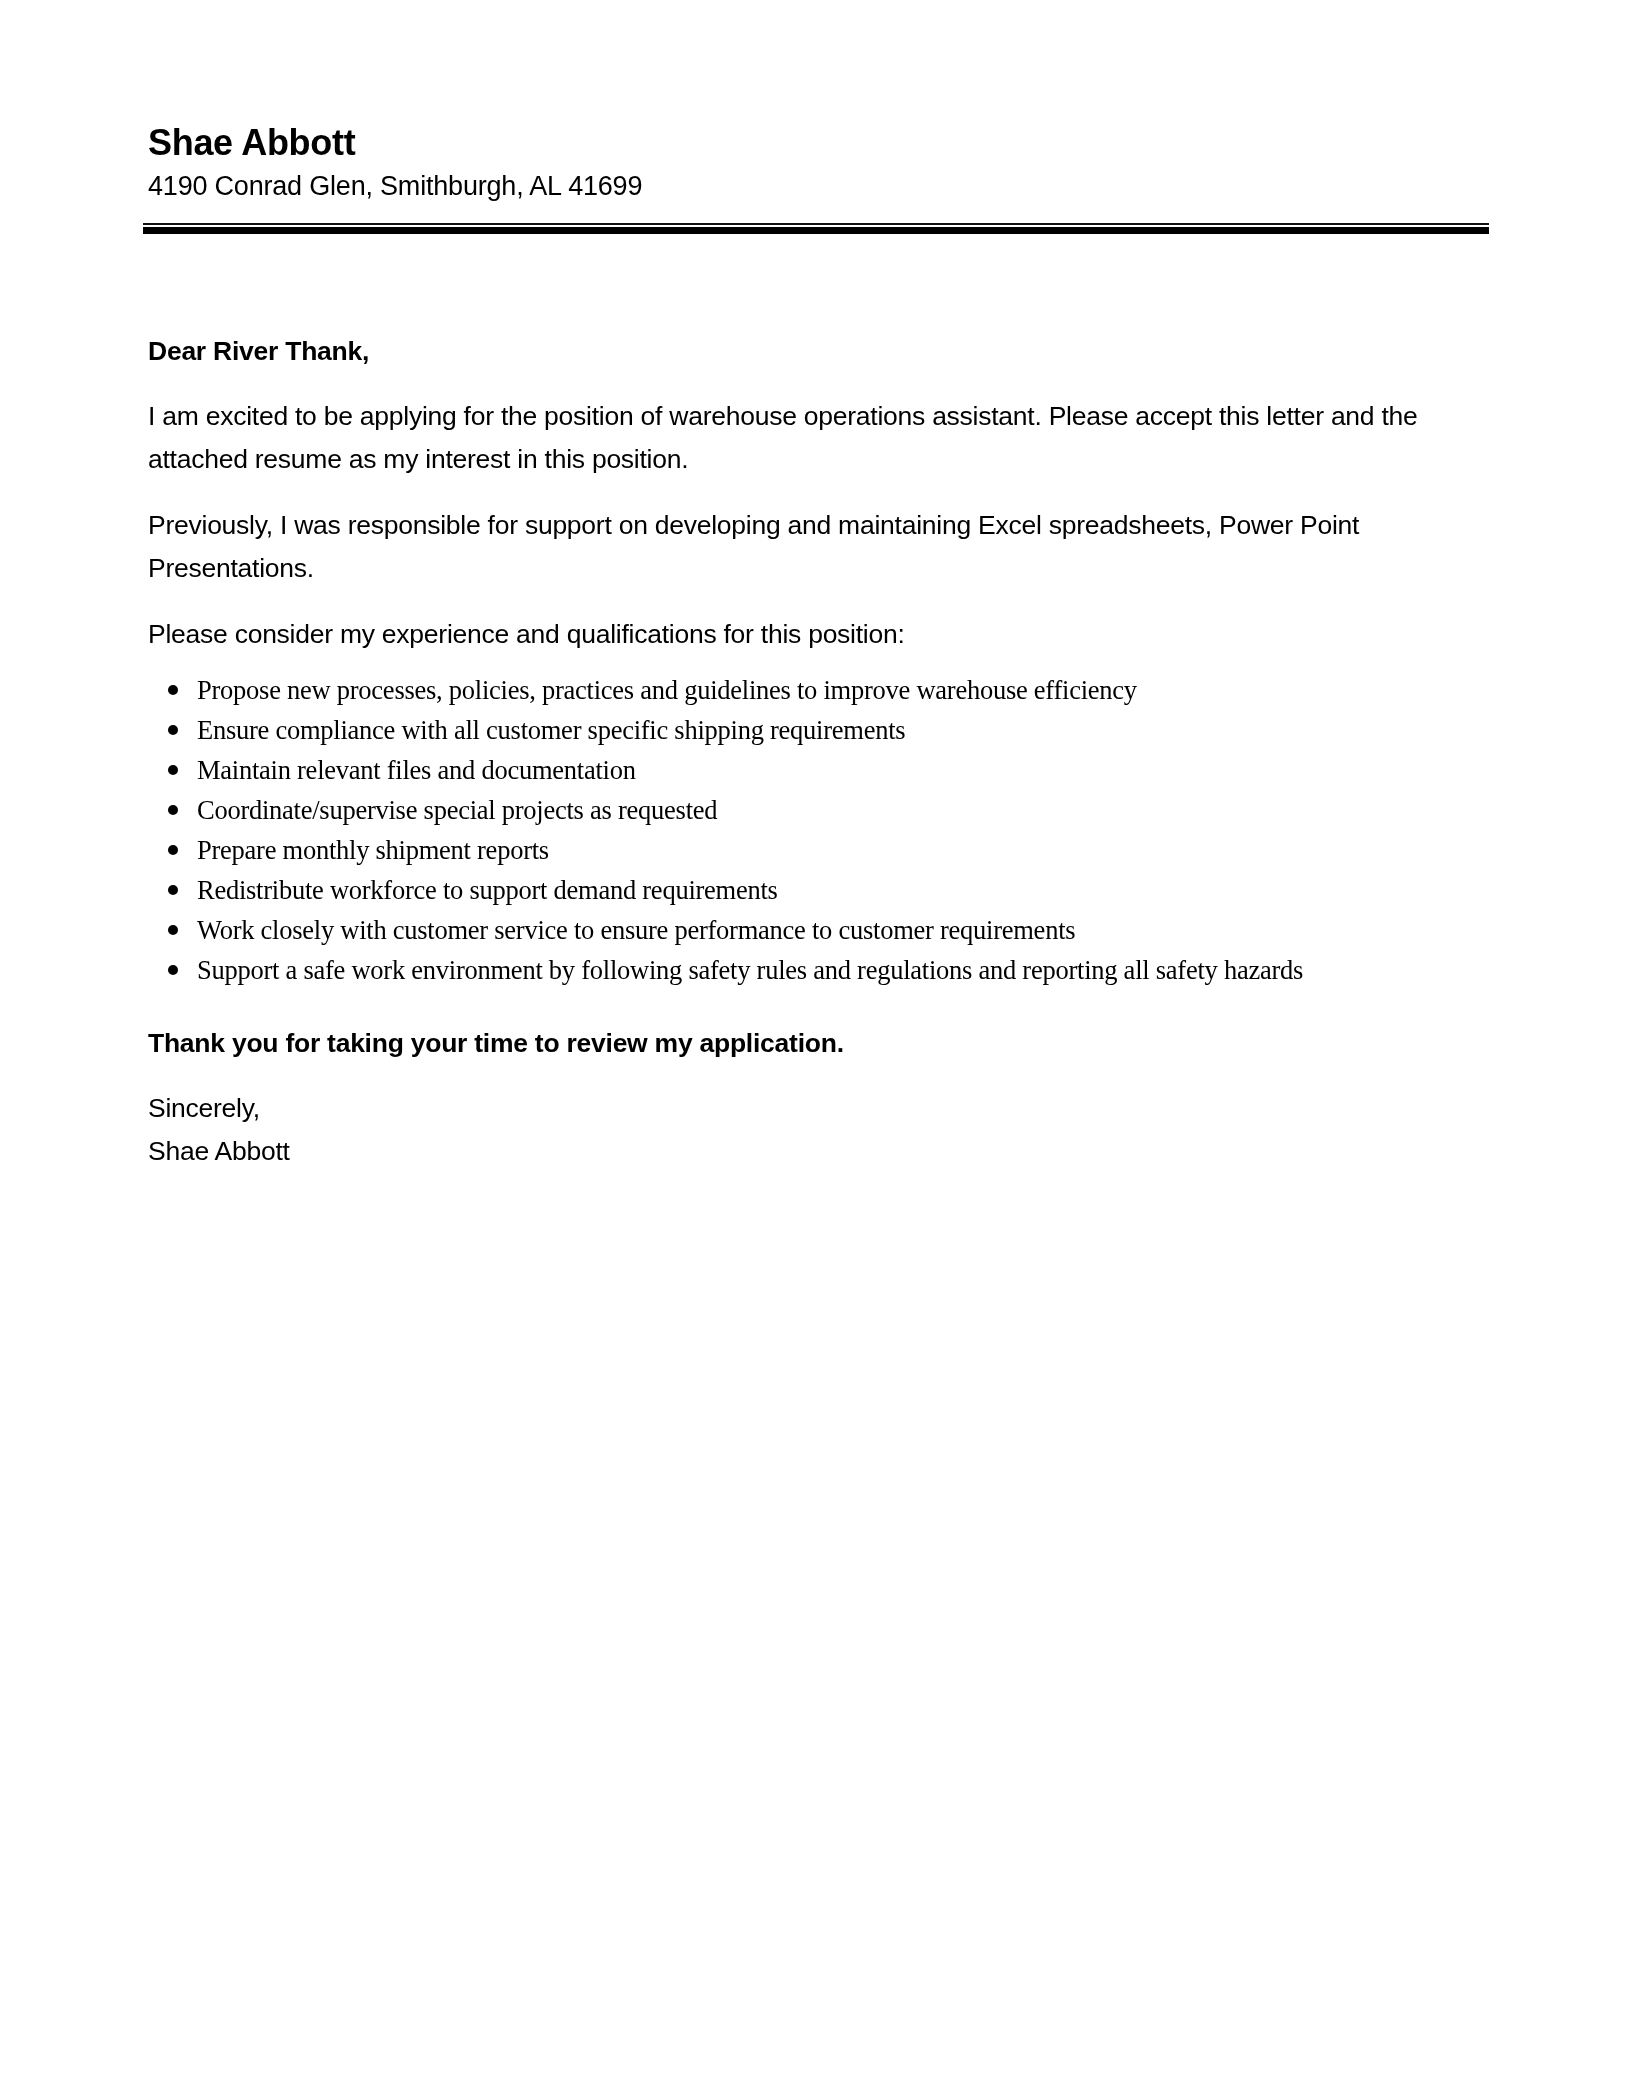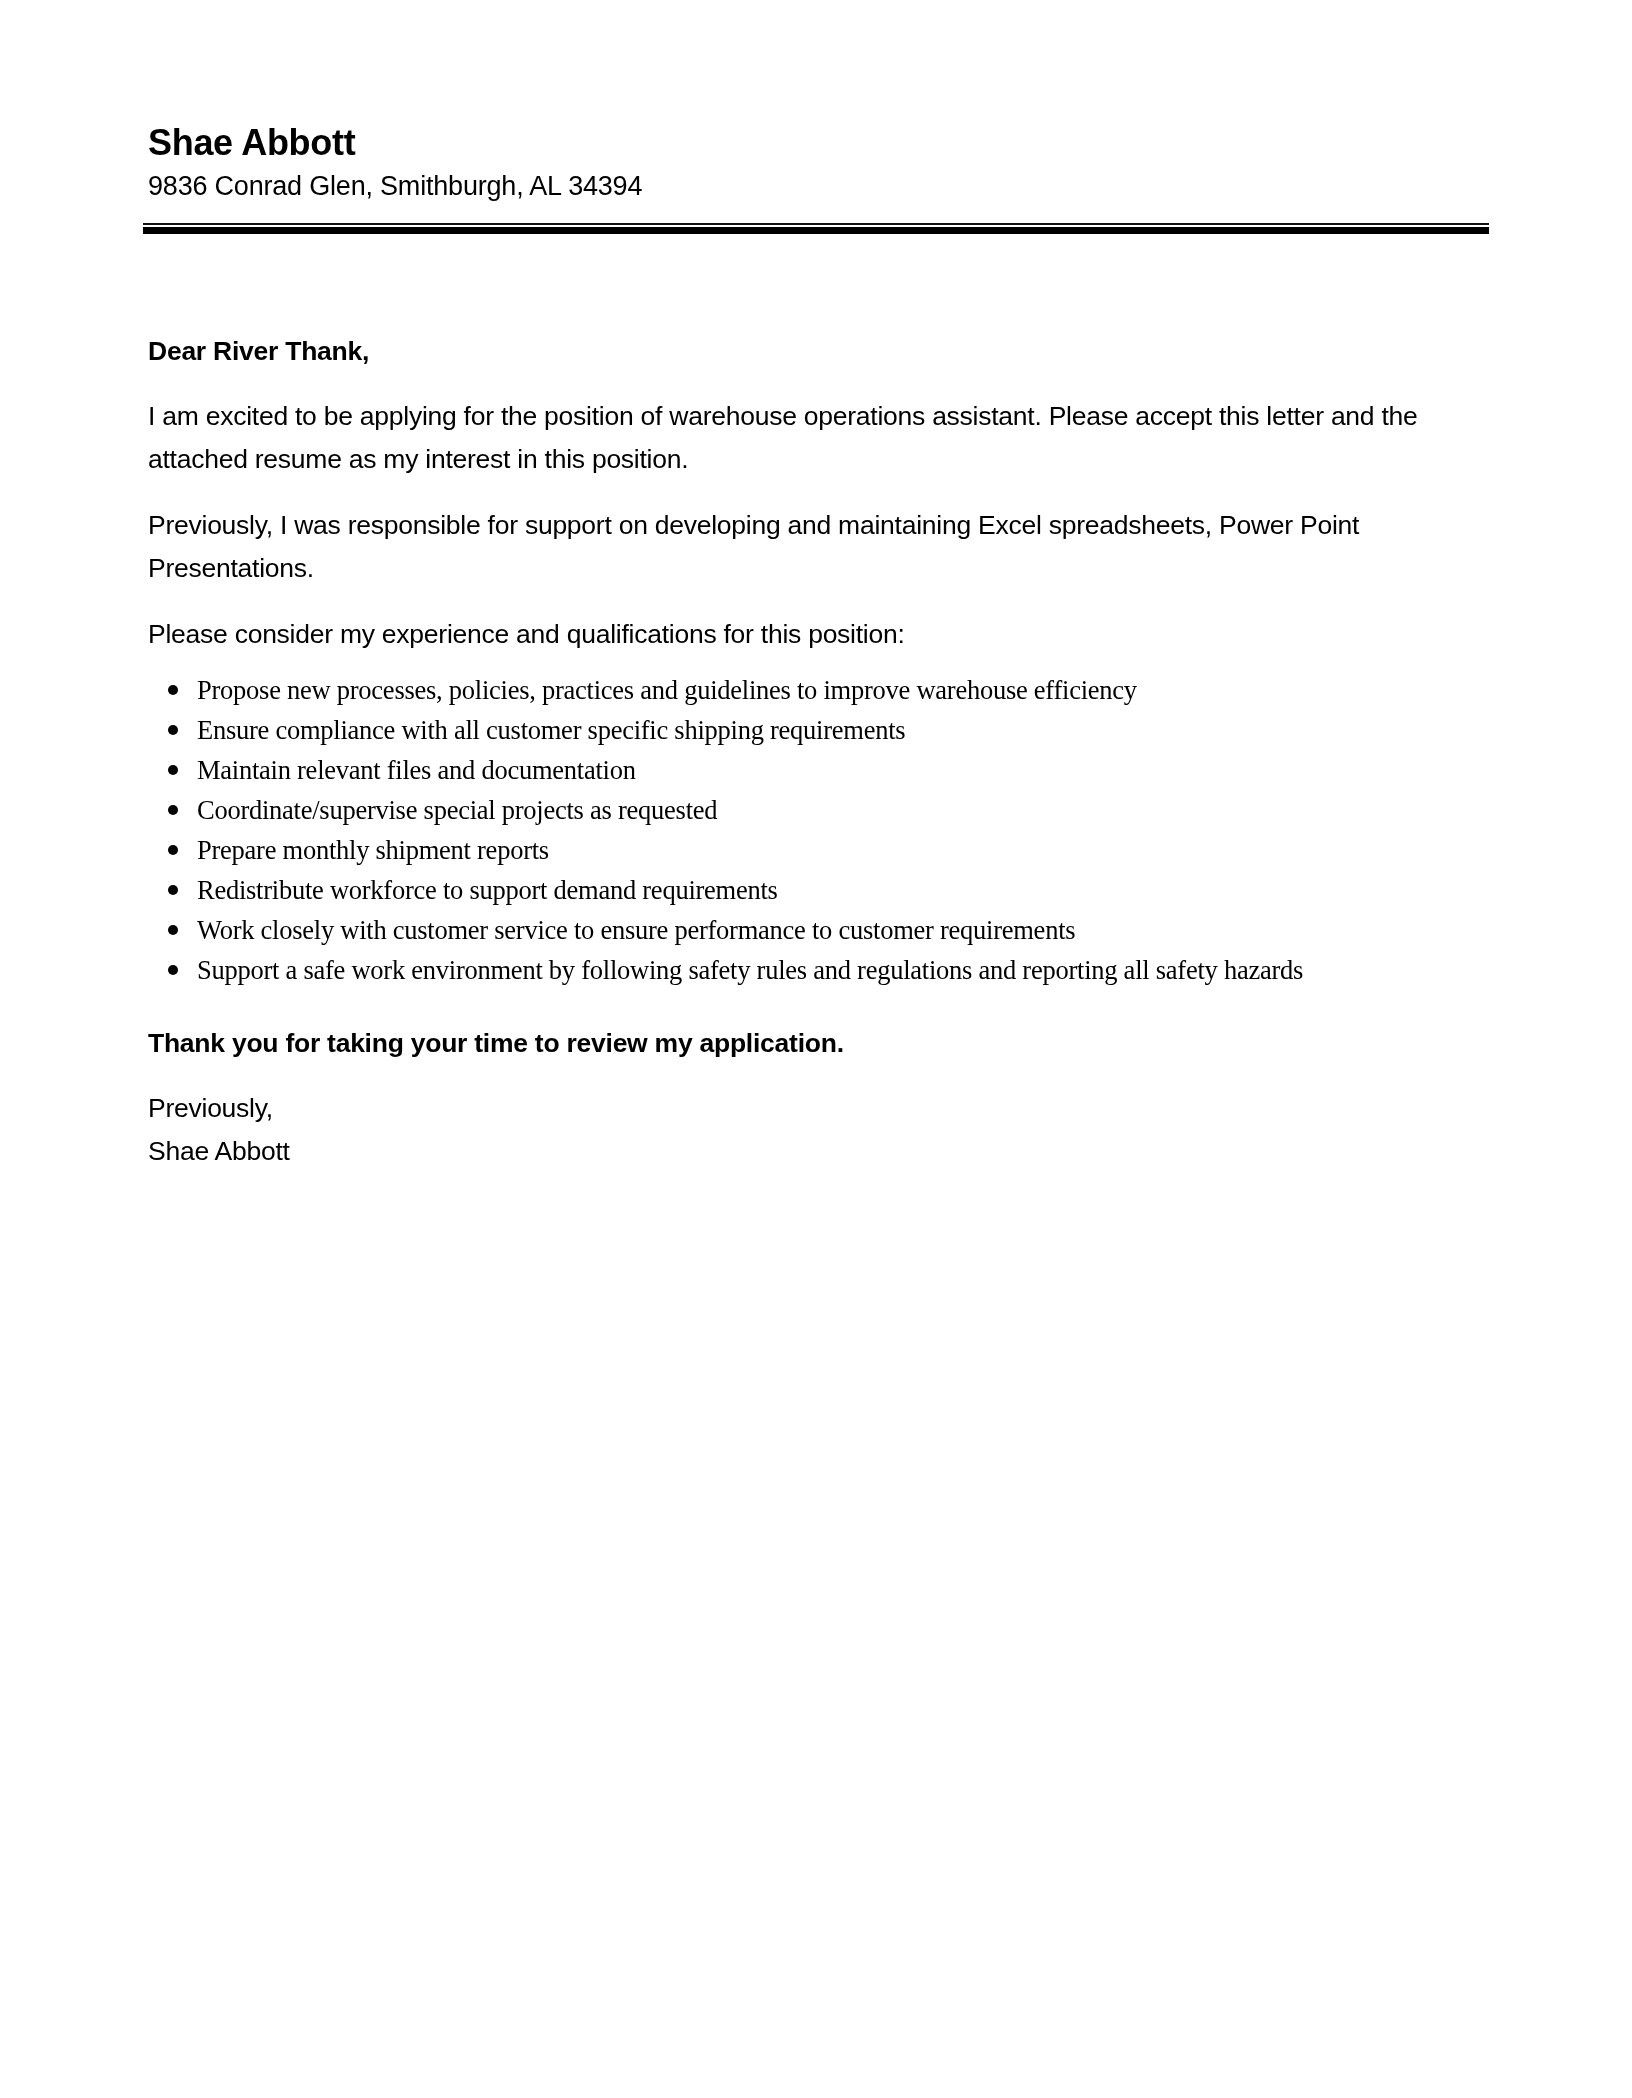--- a/index.html
+++ b/index.html
@@ -32,21 +32,21 @@
   .closing { margin: 0; }
   .signature { margin: 0; }
 </style>
 </head>
 <body>
 
 <div class="page">
 
   <div class="header">
     <h1 class="name">Shae Abbott</h1>
-    <div class="address">9836 Conrad Glen, Smithburgh, AL 34394</div>
+    <div class="address">4190 Conrad Glen, Smithburgh, AL 41699</div>
   </div>
 
   <div class="rule">
     <div class="thin"></div>
     <div class="gap"></div>
     <div class="thick"></div>
   </div>
 
   <div class="body">
     <div class="salutation">Dear River Thank,</div>
@@ -60,17 +60,17 @@
       <li><span class="bullet"></span><span>Ensure compliance with all customer specific shipping requirements</span></li>
       <li><span class="bullet"></span><span>Maintain relevant files and documentation</span></li>
       <li><span class="bullet"></span><span>Coordinate/supervise special projects as requested</span></li>
       <li><span class="bullet"></span><span>Prepare monthly shipment reports</span></li>
       <li><span class="bullet"></span><span>Redistribute workforce to support demand requirements</span></li>
       <li><span class="bullet"></span><span>Work closely with customer service to ensure performance to customer requirements</span></li>
       <li><span class="bullet"></span><span>Support a safe work environment by following safety rules and regulations and reporting all safety hazards</span></li>
     </ul>
 
     <div class="thanks">Thank you for taking your time to review my application.</div>
-    <div class="closing">Previously,</div>
+    <div class="closing">Sincerely,</div>
     <div class="signature">Shae Abbott</div>
   </div>
 
 </div>
 
 </body></html>

